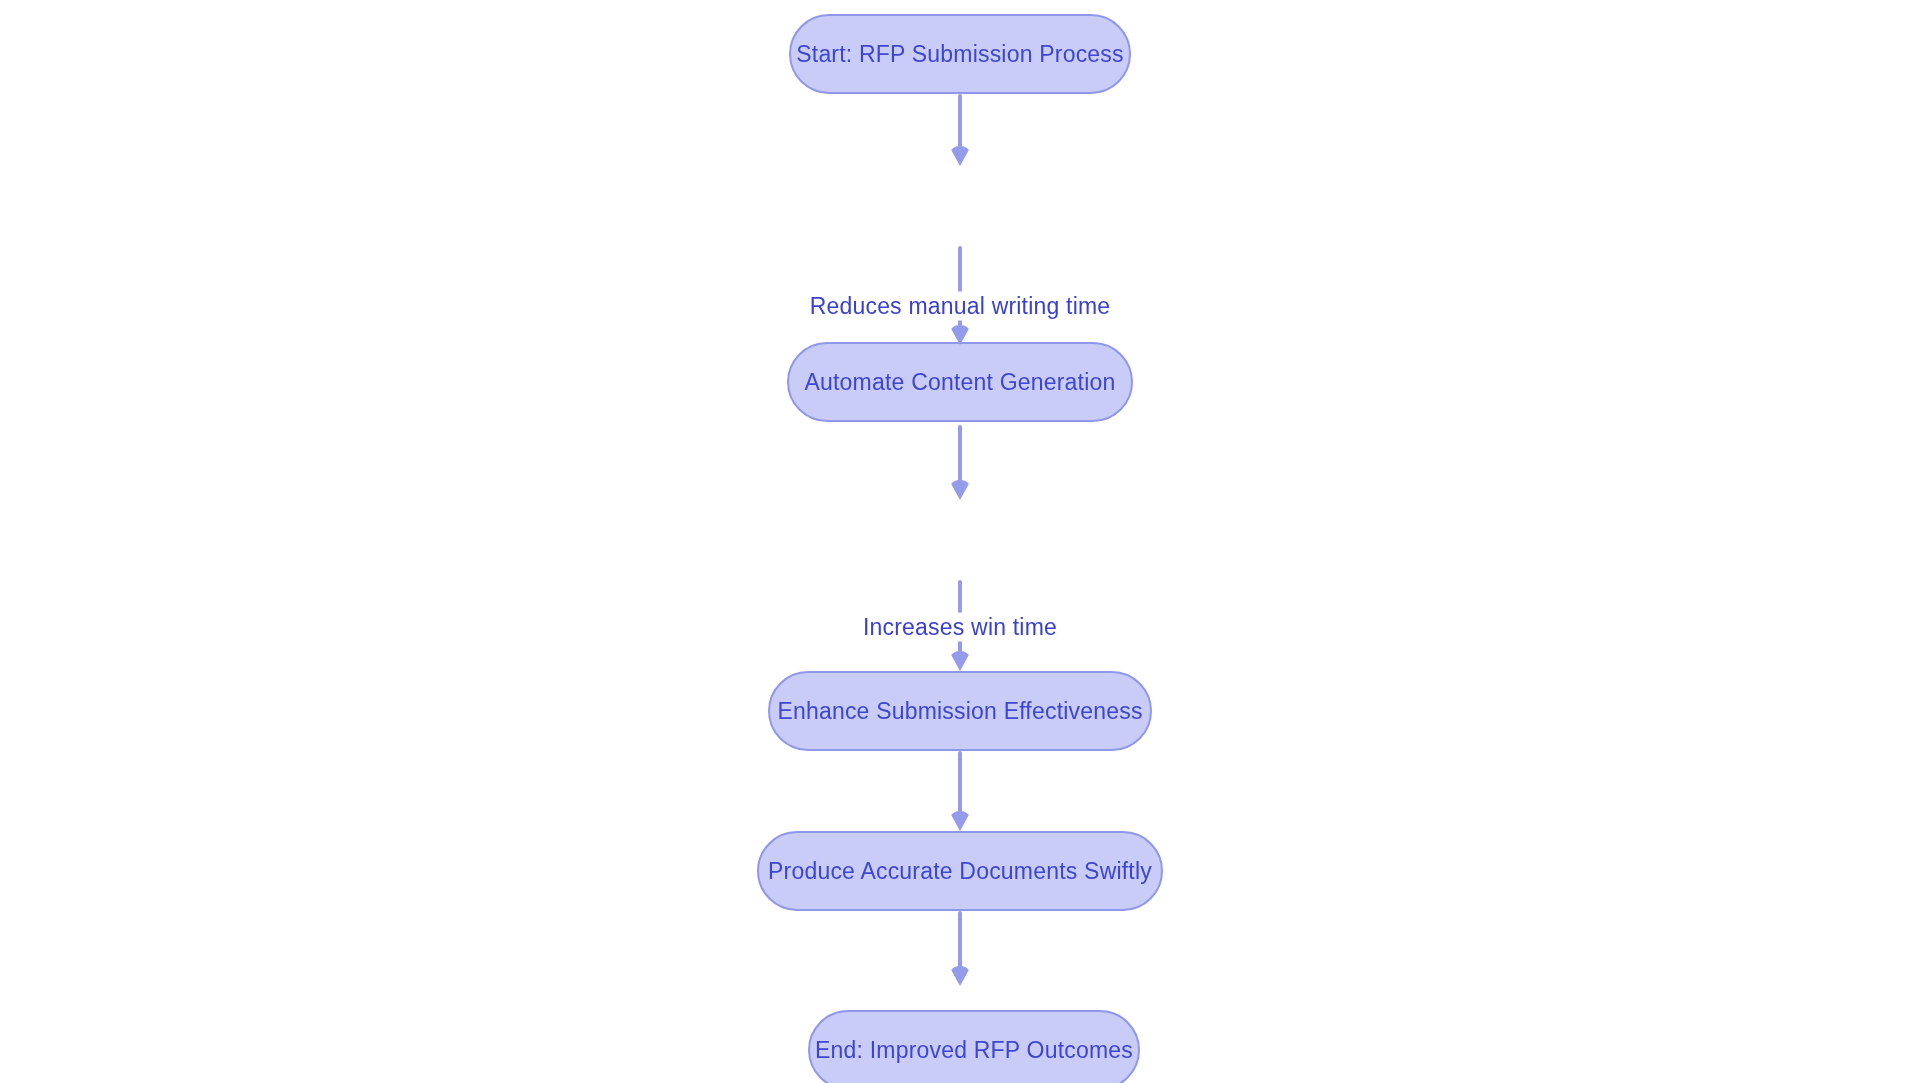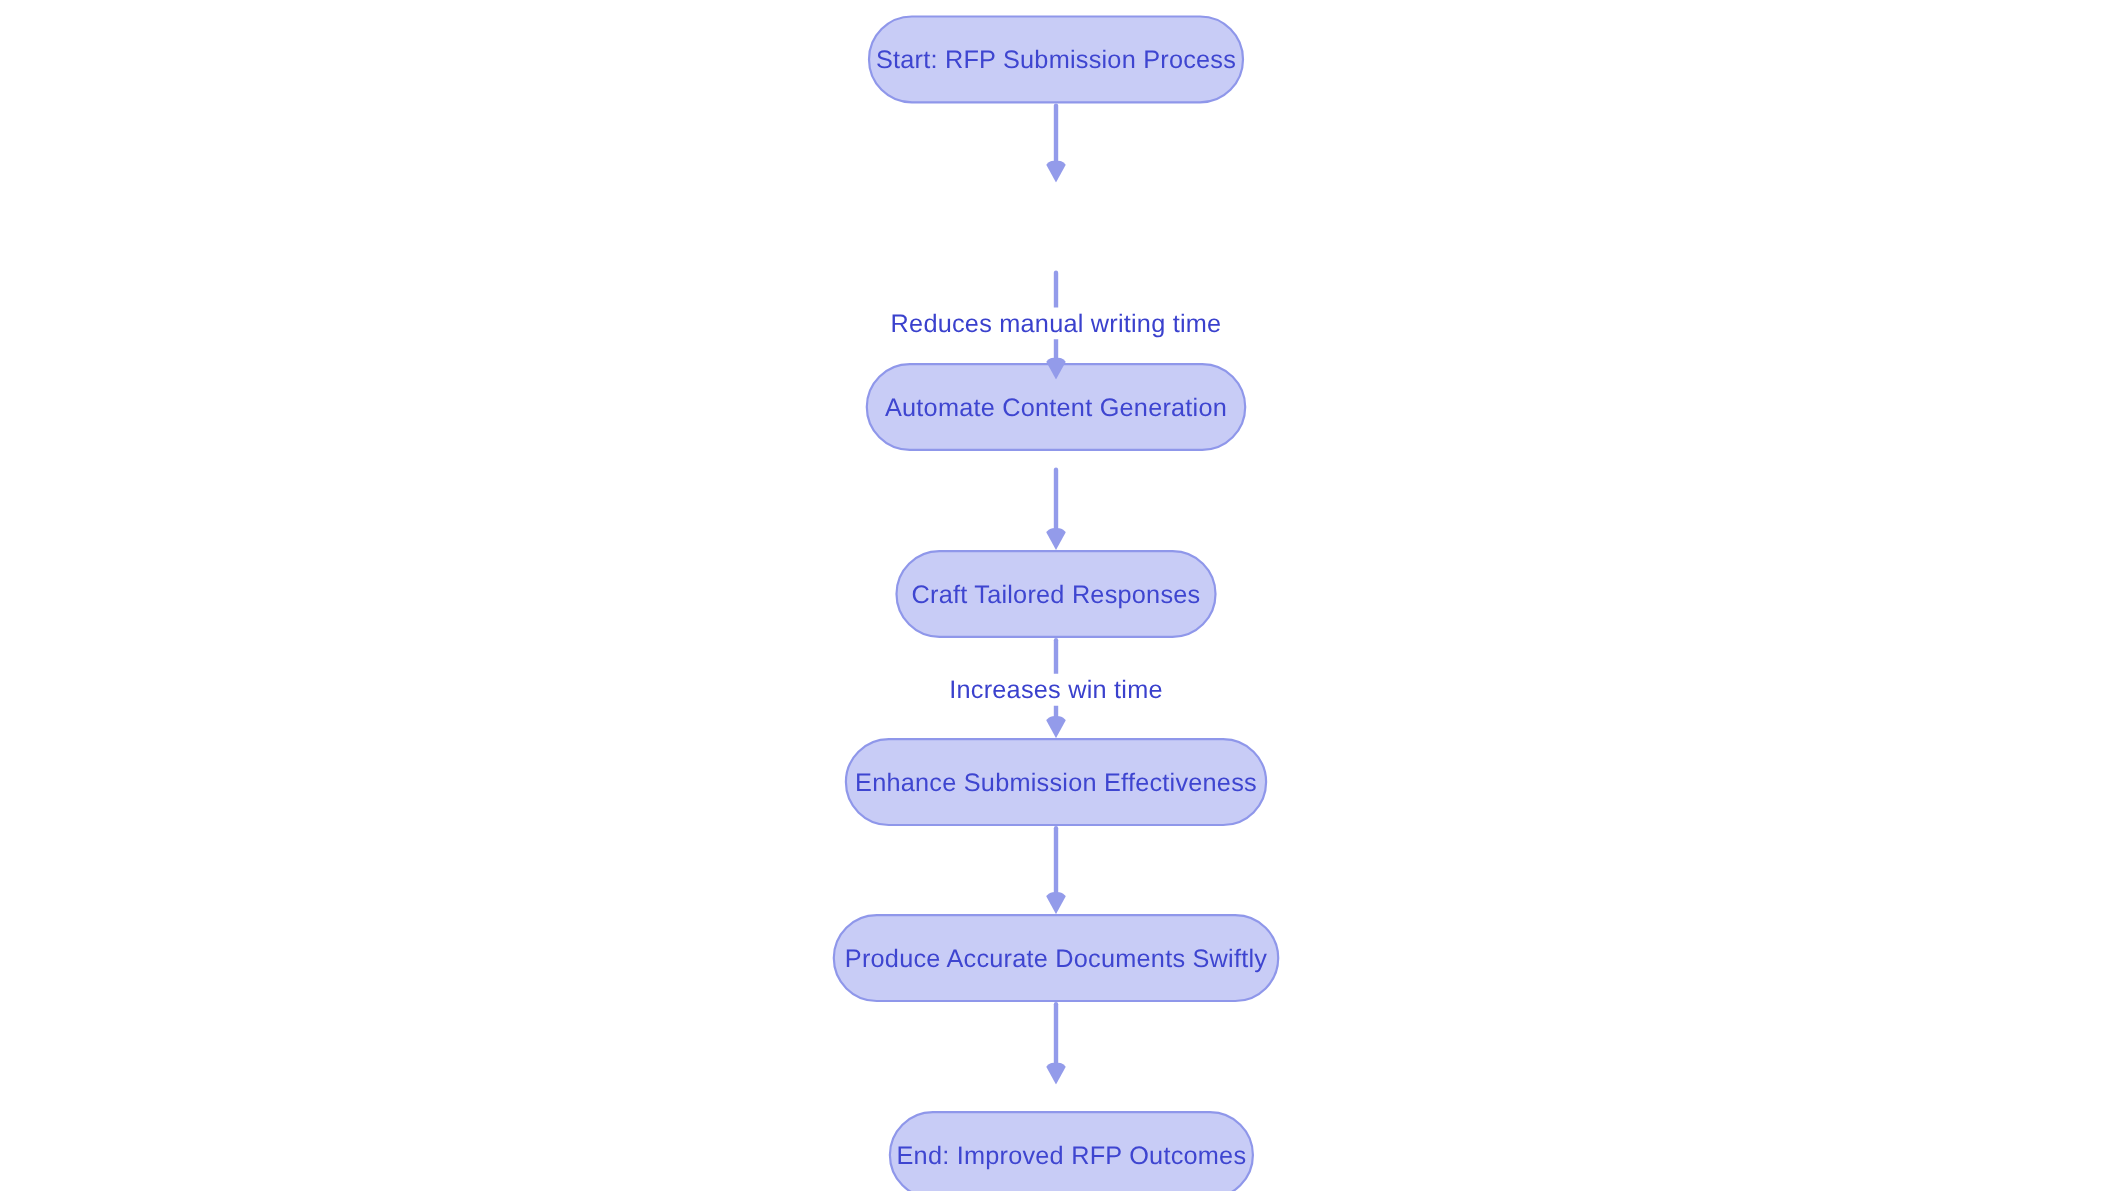--- a/index.html
+++ b/index.html
@@ -17,21 +17,21 @@
 
   .node{
     position:absolute;height:80px;border-radius:40px;
     background:var(--node-fill);border:2px solid var(--node-border);
     color:var(--node-text);font-size:23px;letter-spacing:.2px;
     display:flex;align-items:center;justify-content:center;
     white-space:nowrap;text-align:center;
   }
   .n1{left:789px;top:14px;width:342px;}
   .n2{left:811px;top:166px;width:298px;}
-  .n3{left:787px;top:330px;width:346px;}
+  .n3{left:787px;top:342px;width:346px;}
   .n4{left:814px;top:500px;width:292px;}
   .n5{left:768px;top:671px;width:384px;}
   .n6{left:757px;top:831px;width:406px;}
   .n7{left:808px;top:986px;width:332px;margin-top:24px;}
 
   .edge-line{position:absolute;left:958px;width:4px;background:var(--edge-line);}
   .e1{top:94px;height:54px;}
   .e2{top:246px;height:81px;}
   .e3{top:425px;height:57px;}
   .e4{top:580px;height:73px;}
@@ -44,30 +44,29 @@
     border-top:20px solid var(--edge-line);
   }
   .a1{top:146px;} .a2{top:325px;} .a3{top:480px;}
   .a4{top:651px;} .a5{top:811px;} .a6{top:966px;}
 
   .edge-label{
     position:absolute;left:960px;transform:translate(-50%,-50%);
     background:var(--canvas-bg);color:var(--edge-label-text);
     font-size:23px;letter-spacing:.2px;padding:1px 8px;white-space:nowrap;
   }
-  .l2{top:294px;} .l4{top:627px;}
+  .l2{top:306px;} .l4{top:627px;}
 </style>
 </head>
 <body>
 
 <div class="canvas">
 
   <div class="node n1">Start: RFP Submission Process</div>
   <div class="node n3">Automate Content Generation</div>
-  <div class="node n4">Craft Tailored Responses</div>
   <div class="node n5">Enhance Submission Effectiveness</div>
   <div class="node n6">Produce Accurate Documents Swiftly</div>
   <div class="node n7">End: Improved RFP Outcomes</div>
 
   <div class="edge-line e1"></div>
   <div class="arrowhead a1"></div>
 
   <div class="edge-line e2"></div>
   <div class="arrowhead a2"></div>
   <div class="edge-label l2">Reduces manual writing time</div>

